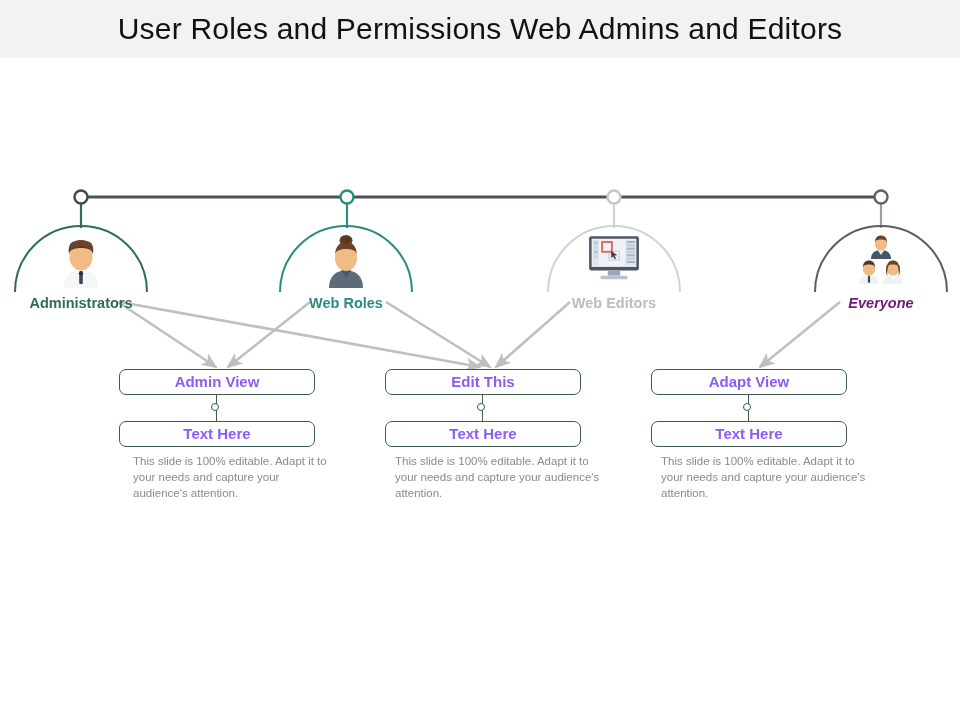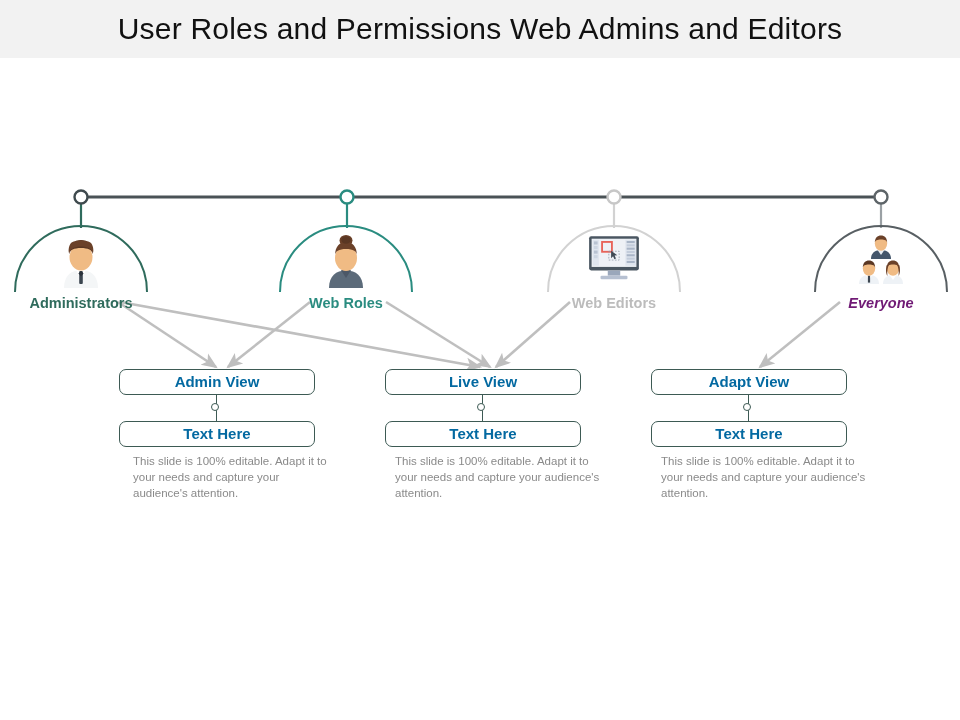--- a/index.html
+++ b/index.html
@@ -108,21 +108,21 @@
     box-sizing: border-box;
     width: 196px;
     height: 26px;
     border: 1.2px solid #3d5a54;
     border-radius: 7px;
     background: #ffffff;
     text-align: center;
     line-height: 23px;
     font-size: 15px;
     font-weight: bold;
-    color: #0369a1;
+    color: #8b5cf6;
     white-space: nowrap;
   }
   .pill-gap {
     height: 26px;
     position: relative;
   }
   .pill-gap .stem {
     position: absolute;
     left: 97px;
     top: 0;
@@ -282,21 +282,21 @@
     <div class="pill">Admin View</div>
     <div class="pill-gap">
       <div class="stem"></div>
       <div class="knob"></div>
     </div>
     <div class="pill">Text Here</div>
     <div class="body-text">This slide is 100% editable. Adapt it to your needs and capture your audience's attention.</div>
   </div>
 
   <div class="column" id="column-edit">
-    <div class="pill">Live View</div>
+    <div class="pill">Edit This</div>
     <div class="pill-gap">
       <div class="stem"></div>
       <div class="knob"></div>
     </div>
     <div class="pill">Text Here</div>
     <div class="body-text">This slide is 100% editable. Adapt it to your needs and capture your audience's attention.</div>
   </div>
 
   <div class="column" id="column-live">
     <div class="pill">Adapt View</div>

